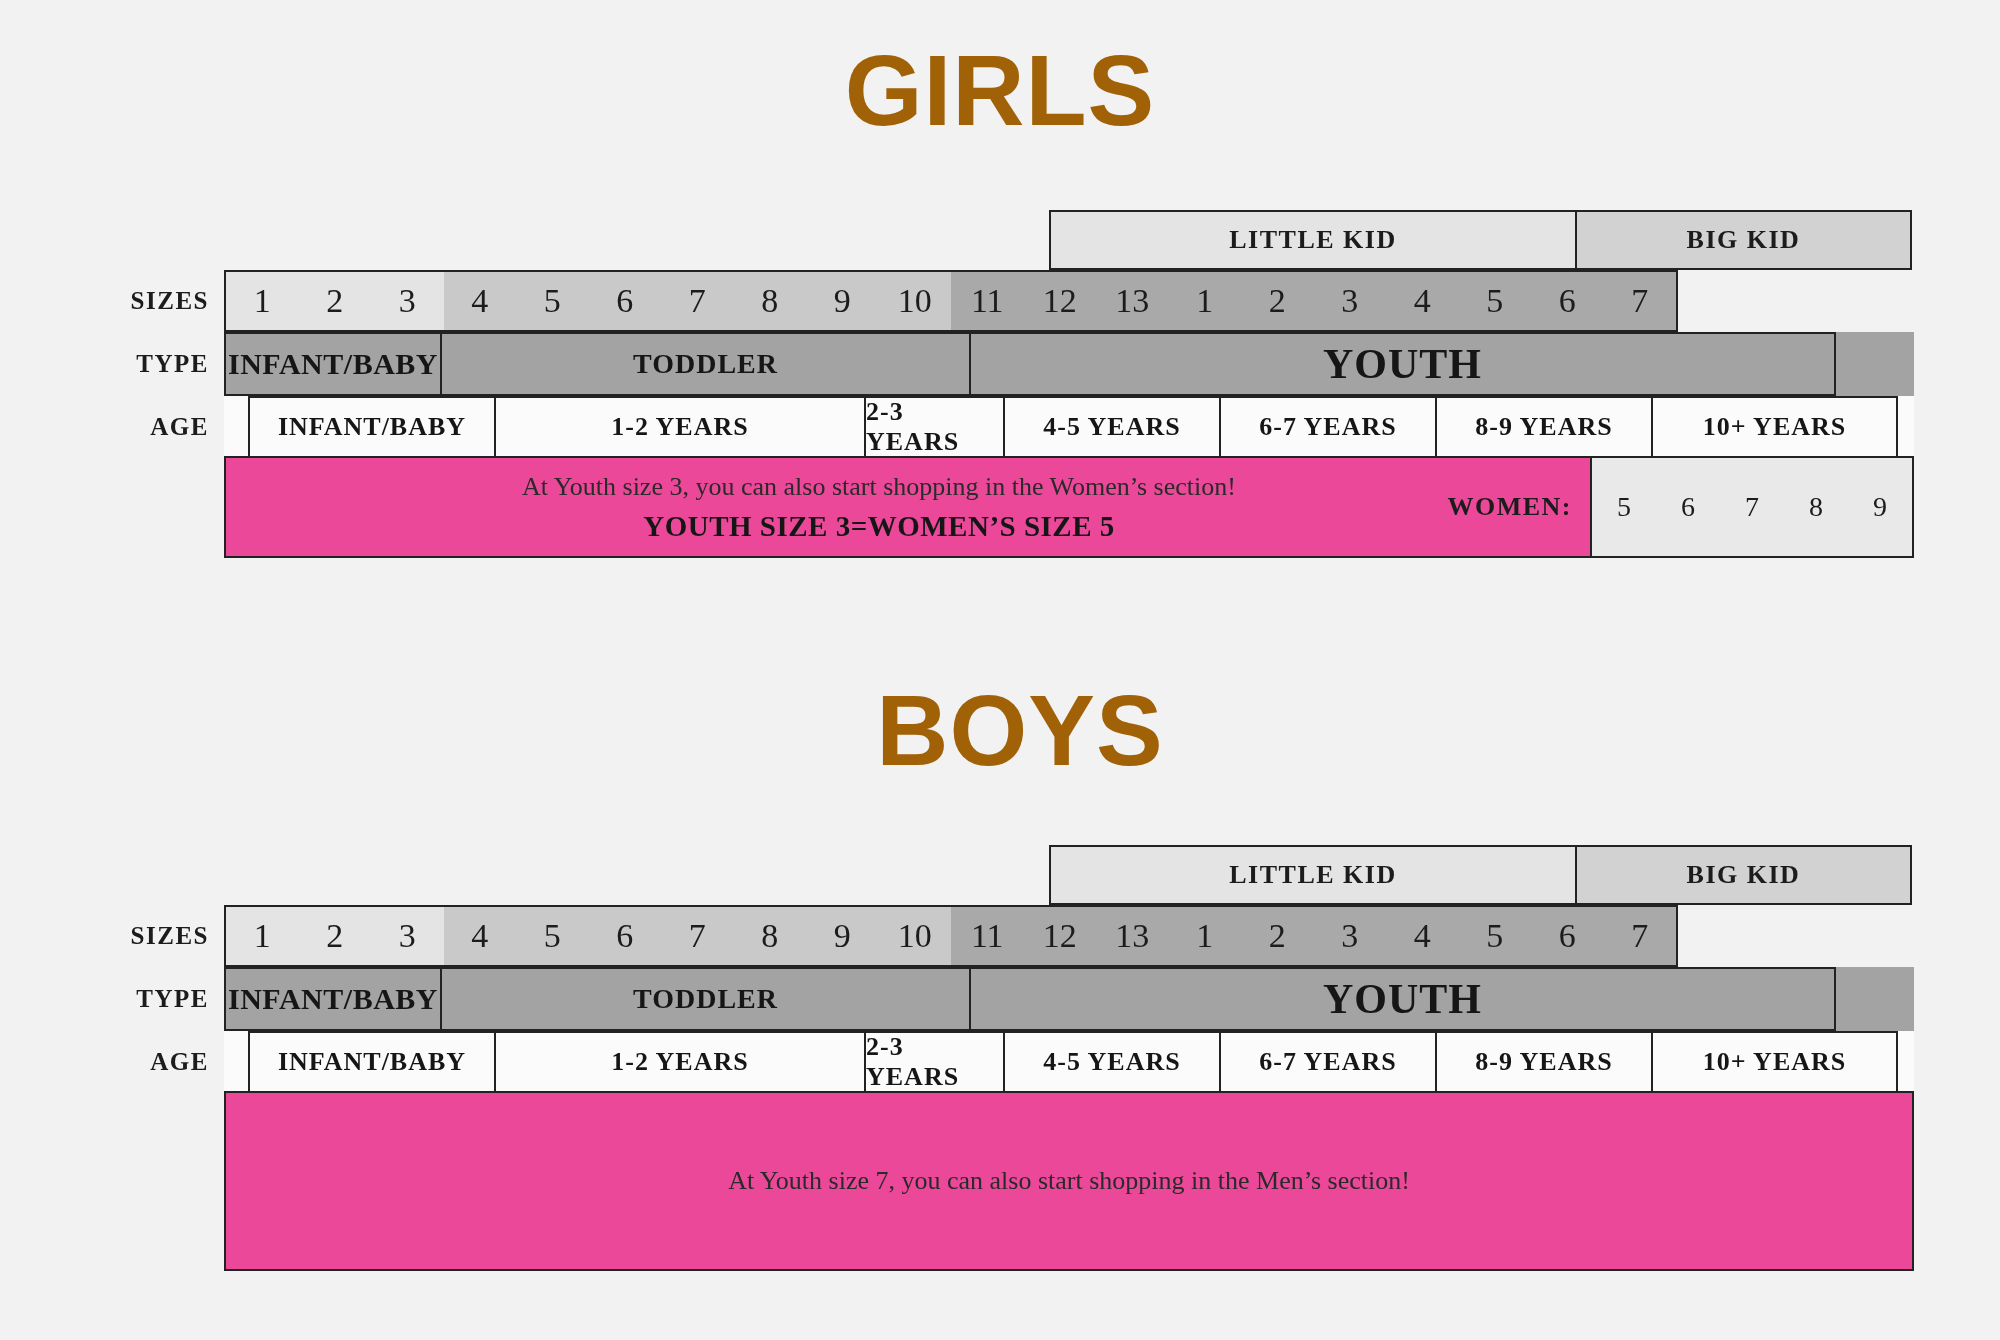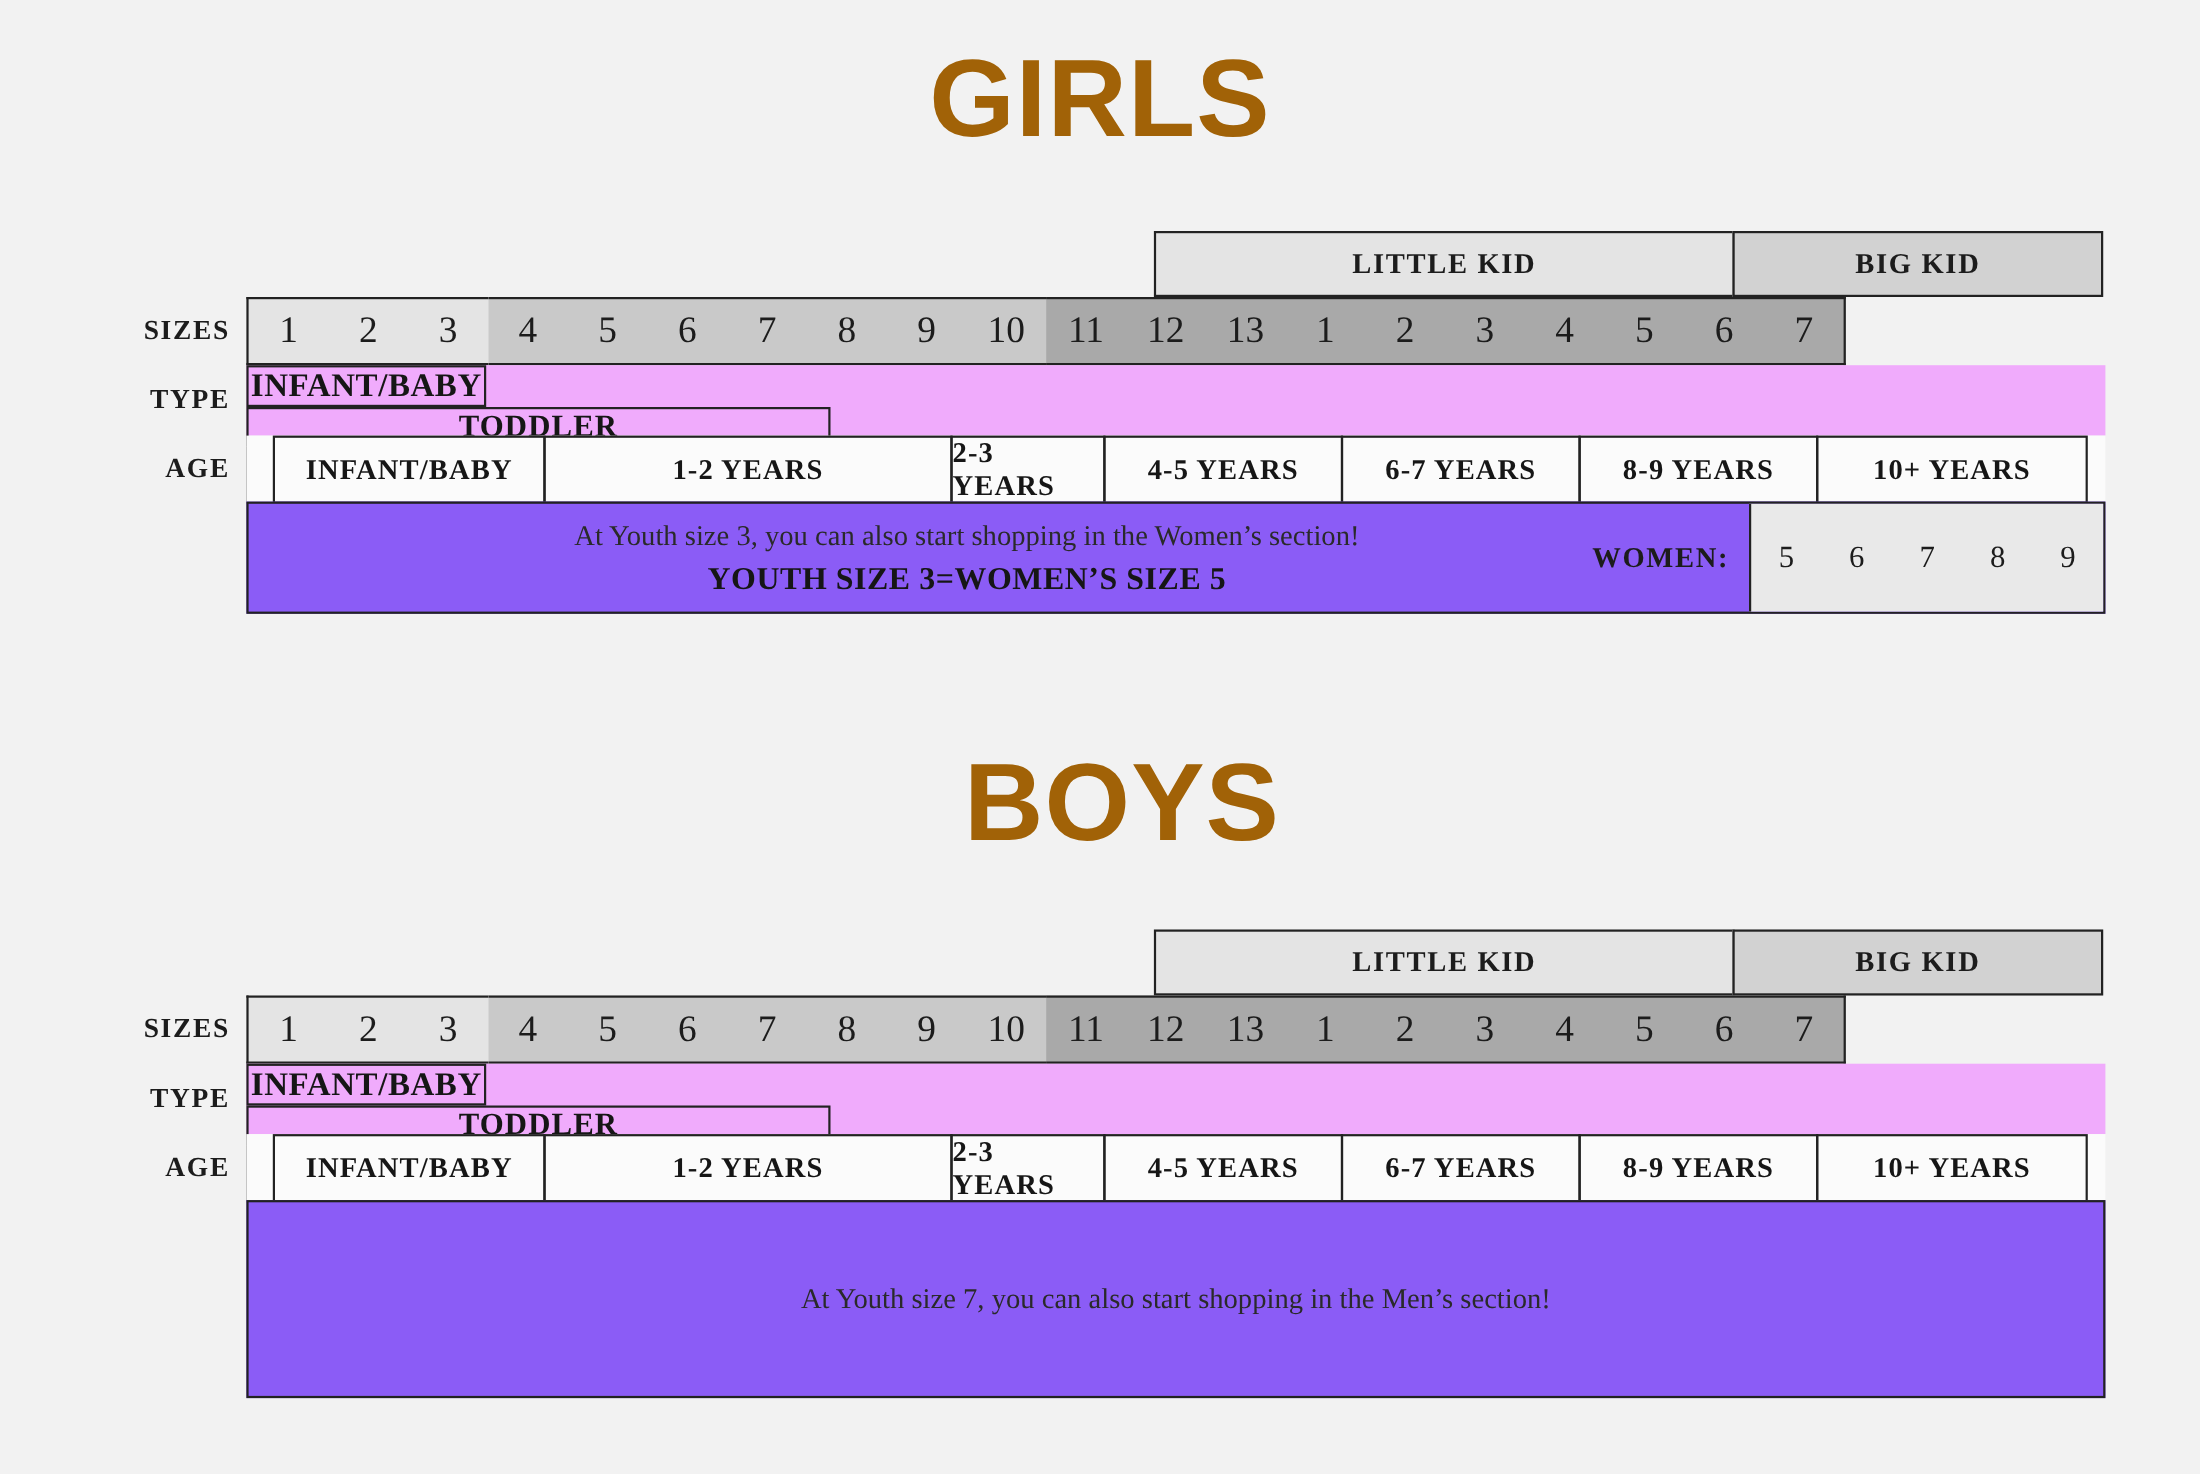--- a/index.html
+++ b/index.html
@@ -106,22 +106,21 @@
     justify-content: center;
     font-size: 34px;
     font-weight: normal;
     color: #1c1c1c;
   }
 
   
   .type {
     display: flex;
     height: 64px;
-    background: #f0abfc;
-    flex-direction: column;
+    background: #a3a3a3;
   }
   .type .cell {
     display: flex;
     align-items: center;
     justify-content: center;
     border: 2px solid #222;
     box-sizing: border-box;
     margin-right: -2px;
     font-weight: bold;
     color: #161616;
@@ -155,21 +154,21 @@
   .age .a3 { width: 218px; }
   .age .a4 { width: 218px; }
   .age .a5 { width: 218px; }
   .age .a6 { width: 247px; }
 
   
   .note {
     position: relative;
     border: 2px solid #222;
     box-sizing: border-box;
-    background: #8b5cf6;
+    background: #ec4899;
     margin-top: -2px;
     height: 102px;
     display: flex;
     align-items: center;
   }
   .note-text {
     flex: 1;
     text-align: center;
     padding: 0 20px;
   }

